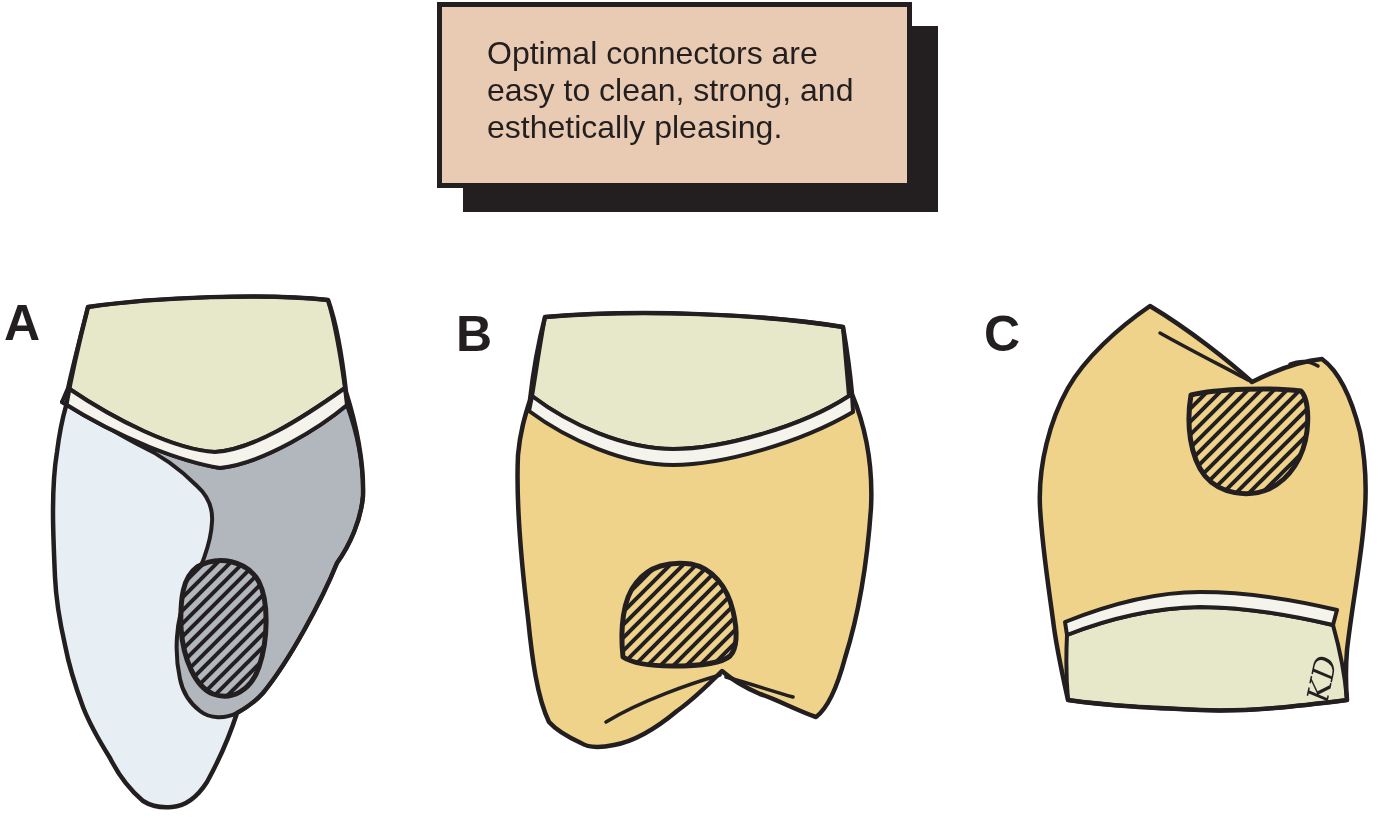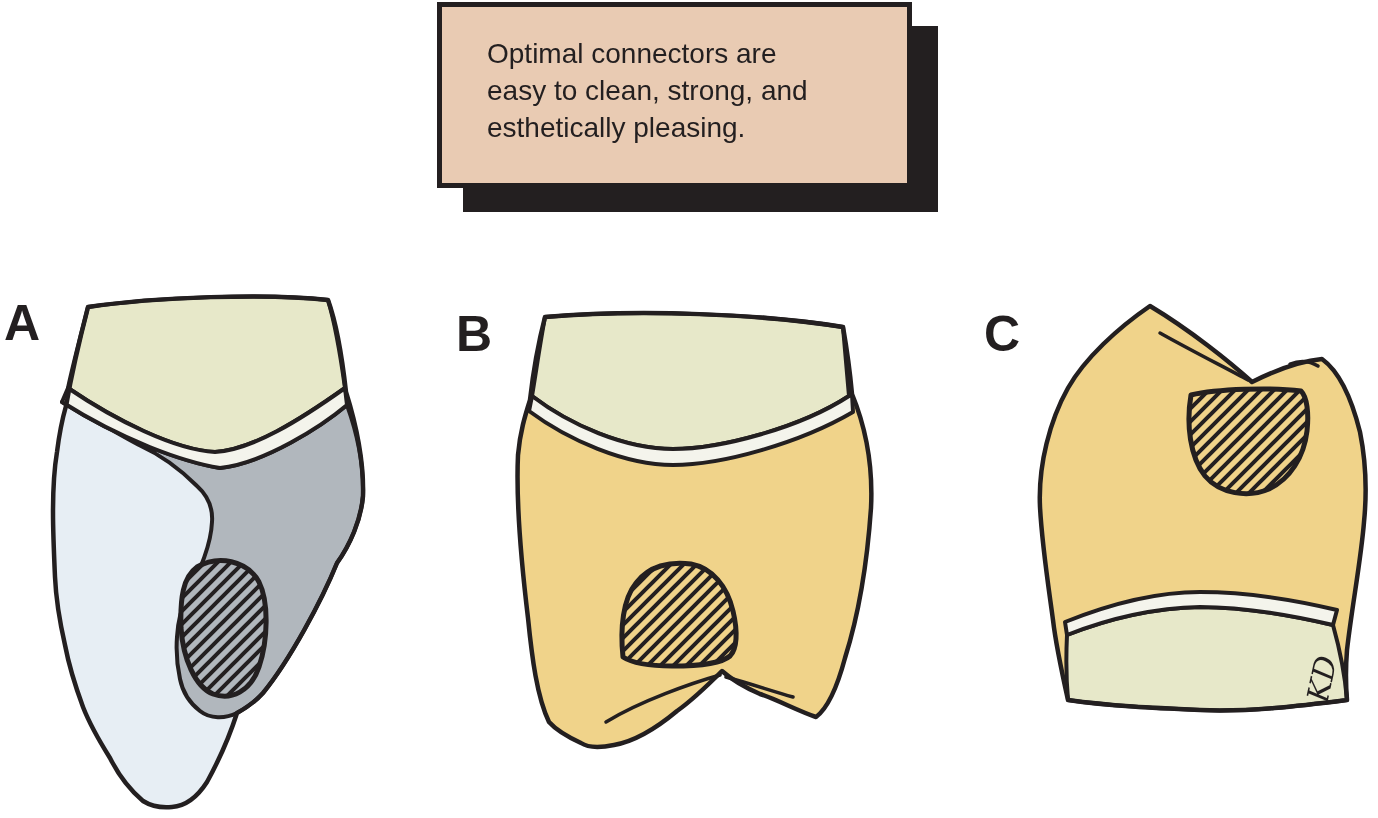--- a/index.html
+++ b/index.html
@@ -8,21 +8,21 @@
     background:#ffffff;
     font-family:"Liberation Sans", sans-serif;
   }
   .caption-box{
     position:absolute;left:437px;top:2px;width:475px;height:186px;
     box-sizing:border-box;
     border:5px solid #231f20;
     background:#e9cbb3;
     box-shadow:26px 24px 0 0 #231f20;
     padding:28px 18px 0 45px;
-    font-size:28px;line-height:37px;color:#231f20;
+    font-size:32px;line-height:37px;color:#231f20;
     white-space:pre-line;
   }
   .fig-label{
     position:absolute;
     font-size:50px;font-weight:bold;color:#231f20;line-height:1;
   }
   #label-a{left:4px;top:298px;}
   #label-b{left:456px;top:309px;}
   #label-c{left:984px;top:309px;}
   svg.art{position:absolute;left:0;top:0;}

